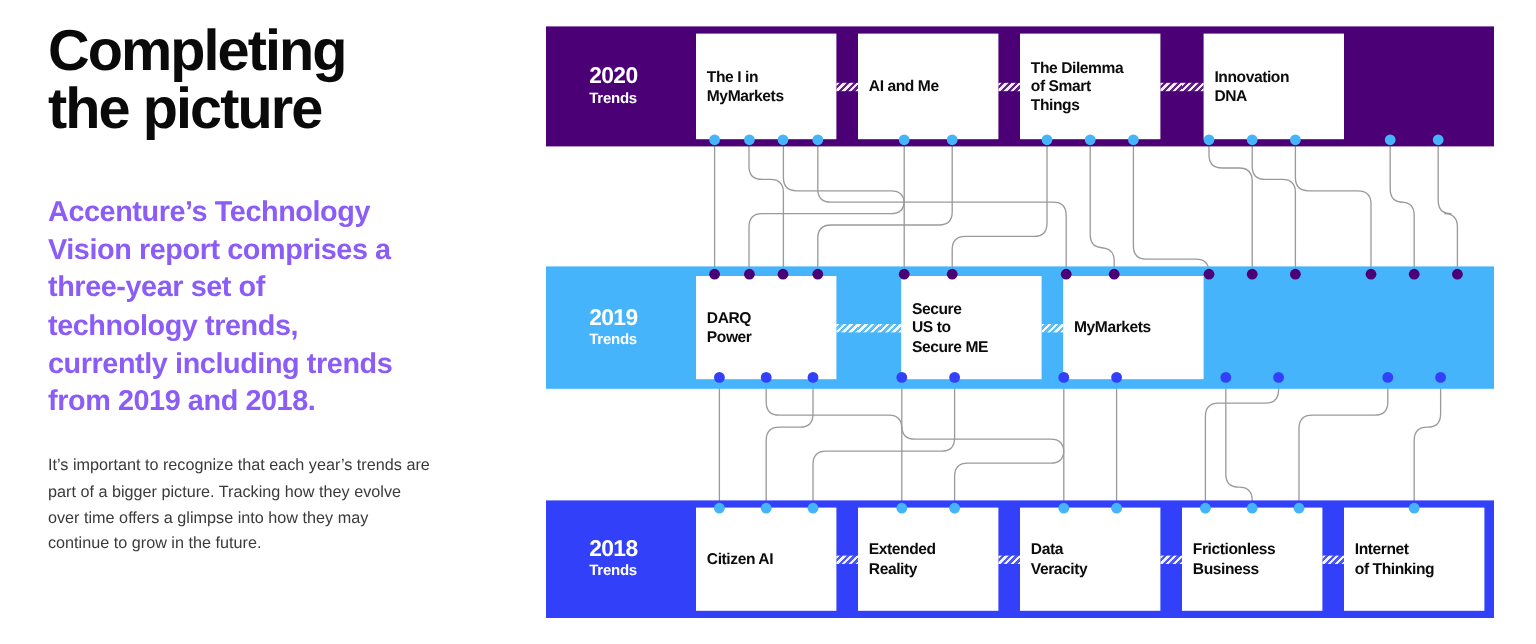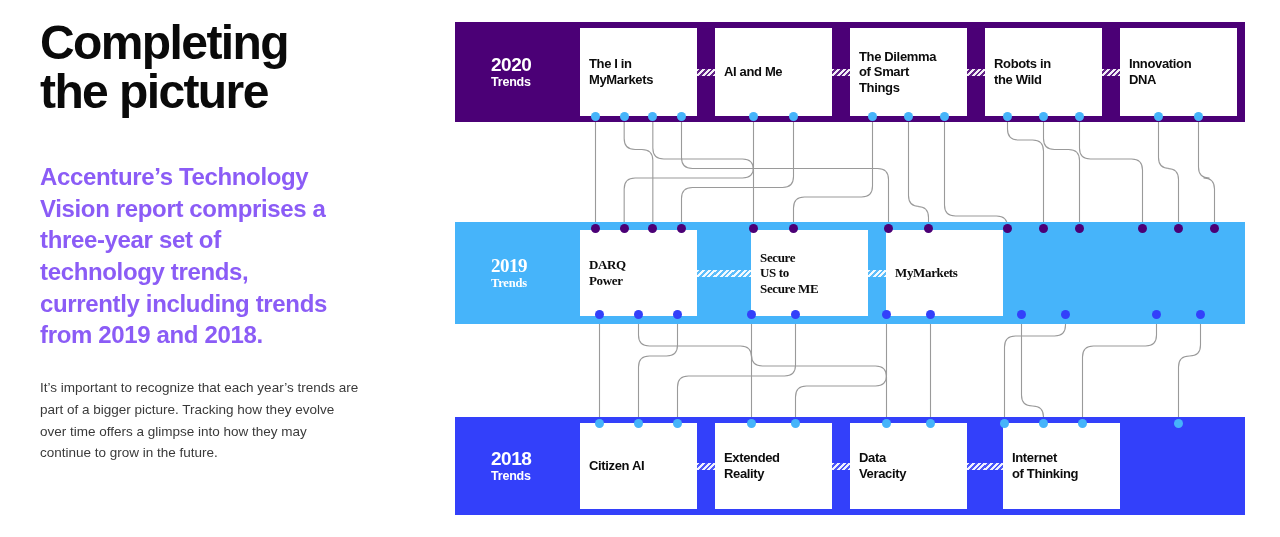--- a/index.html
+++ b/index.html
@@ -70,21 +70,21 @@
 
   .band {
     position: absolute;
     left: 0;
     width: 790px;
     z-index: 2;
     display: flex;
     align-items: center;
   }
   .band-2020 { top: 22px;  height: 100px; background: #4b0076; }
-  .band-2019 { top: 222px; height: 102px;  background: #46b4fa; font-family: Liberation Serif, serif; }
+  .band-2019 { top: 222px; height: 102px;  background: #46b4fa; }
   .band-2018 { top: 417px; height: 98px;  background: #3340fa; }
 
   .band-label {
     position: absolute;
     left: 36px;
     top: 50%;
     transform: translateY(-50%);
     color: #ffffff;
     text-align: left;
   }
@@ -212,24 +212,20 @@
       <div class="card">
           <span class="card-label">AI and Me</span>
         </div>
       <div class="link"></div>
       <div class="card">
           <span class="card-label">The Dilemma
 of Smart
 Things</span>
         </div>
       <div class="link"></div>
-      <div class="card">
-          <span class="card-label">Robots in
-the Wild</span>
-        </div>
       <div class="link"></div>
       <div class="card">
           <span class="card-label">Innovation
 DNA</span>
         </div>
     </div>
   </div>
 
   <div class="band band-2019">
     <div class="band-label">
@@ -269,20 +265,24 @@
       <div class="card">
           <span class="card-label">Extended
 Reality</span>
         </div>
       <div class="link"></div>
       <div class="card">
           <span class="card-label">Data
 Veracity</span>
         </div>
       <div class="link"></div>
+      <div class="card">
+          <span class="card-label">Frictionless
+Business</span>
+        </div>
       <div class="link"></div>
       <div class="card">
           <span class="card-label">Internet
 of Thinking</span>
         </div>
     </div>
   </div>
 
 <div class="dot dot-blue" style="left: 140.5px; top: 116px;"></div>
     <div class="dot dot-blue" style="left: 169.167px; top: 116px;"></div>

